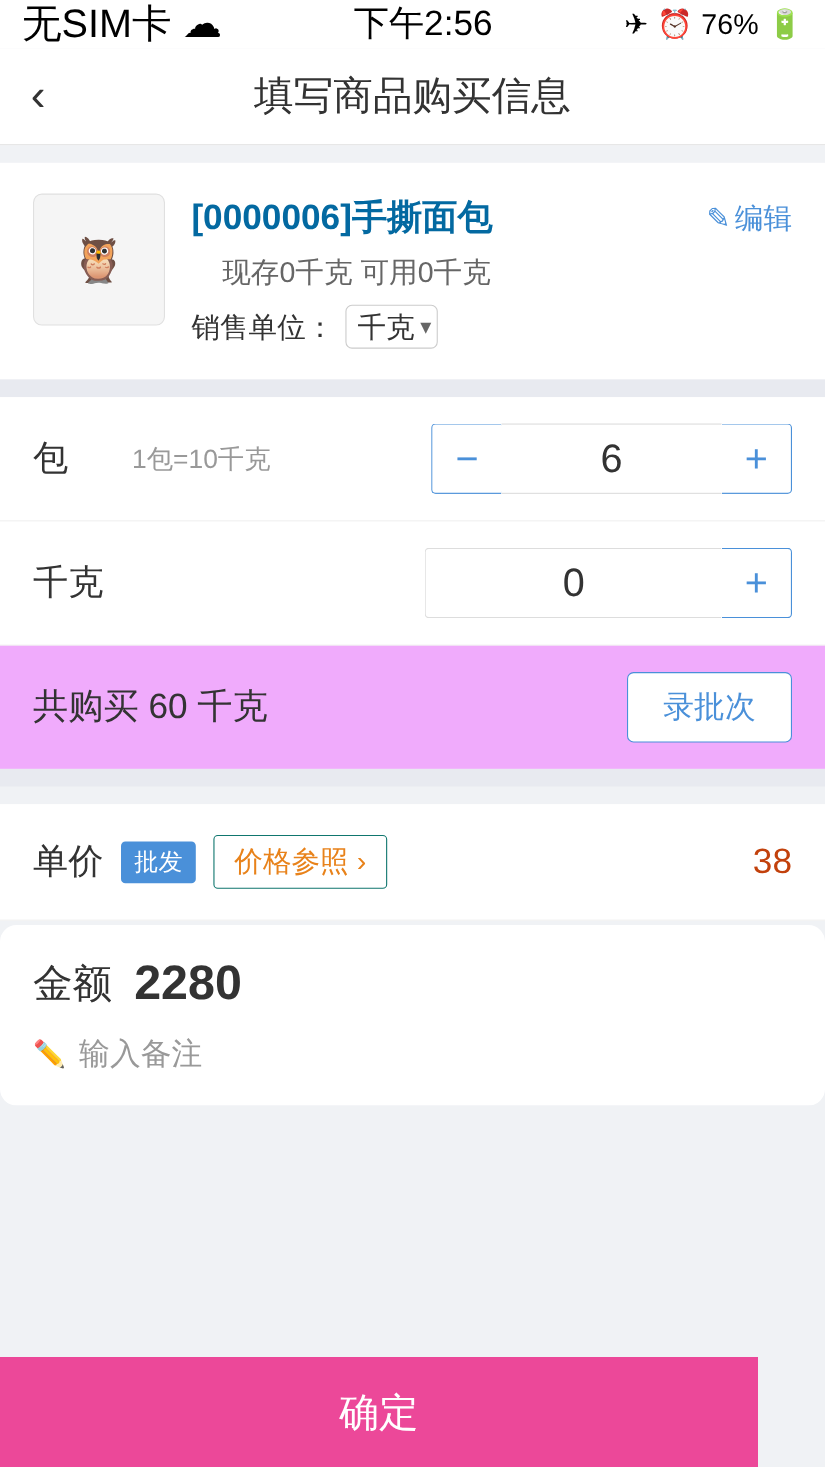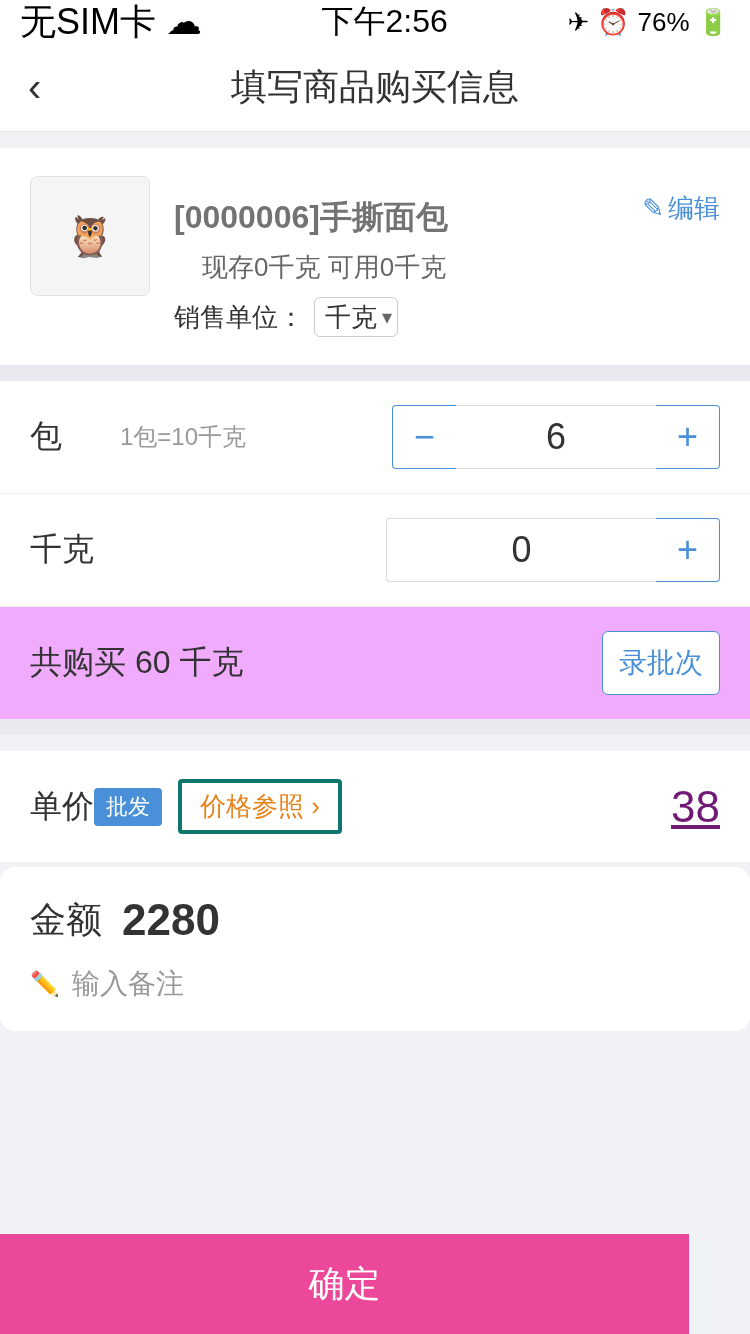--- a/index.html
+++ b/index.html
@@ -79,22 +79,21 @@
       flex: 1;
     }
     .product-name-row {
       display: flex;
       align-items: center;
       justify-content: space-between;
     }
     .product-name {
       font-size: 32px;
       font-weight: 600;
-      color: #737373;
-      margin-top: 20px;
+      color: #0369a1;
     }
     .edit-btn {
       font-size: 26px;
       color: #4a90d9;
       display: flex;
       align-items: center;
       gap: 4px;
       cursor: pointer;
     }
     .stock-info {
@@ -224,66 +223,66 @@
     }
     .total-text {
       font-size: 32px;
       color: #333;
     }
     .batch-btn {
       border: 1px solid #4a90d9;
       color: #4a90d9;
       background: #fff;
       font-size: 28px;
-      padding: 12px 16px;
+      padding: 12px 32px;
       border-radius: 6px;
       cursor: pointer;
     }
 
     
     .price-section {
       background: #fff;
       margin-top: 16px;
     }
     .price-row {
       display: flex;
       align-items: center;
       padding: 28px 30px;
       border-bottom: 1px solid #f0f0f0;
     }
     .price-label {
       font-size: 32px;
       color: #333;
+      margin-right: 16px;
     }
     .price-tag {
       background: #4a90d9;
       color: #fff;
       font-size: 22px;
       padding: 4px 12px;
       border-radius: 4px;
       margin-right: 16px;
     }
     .price-ref-btn {
-      border: 4px solid #0f766e;
+      border: 1px solid #0f766e;
       color: #e8821a;
       background: #fff;
       font-size: 26px;
       padding: 6px 18px;
       border-radius: 4px;
       display: flex;
       align-items: center;
       gap: 4px;
       cursor: pointer;
     }
     .price-value {
       margin-left: auto;
-      font-size: 44px;
-      color: #701a75;
+      font-size: 32px;
+      color: #c2410c;
       font-weight: 500;
-      text-decoration: underline;
     }
 
     
     .amount-section {
       background: #fff;
       padding: 28px 30px;
       margin-top: 4px;
       border-radius: 15px;
     }
     .amount-row {

